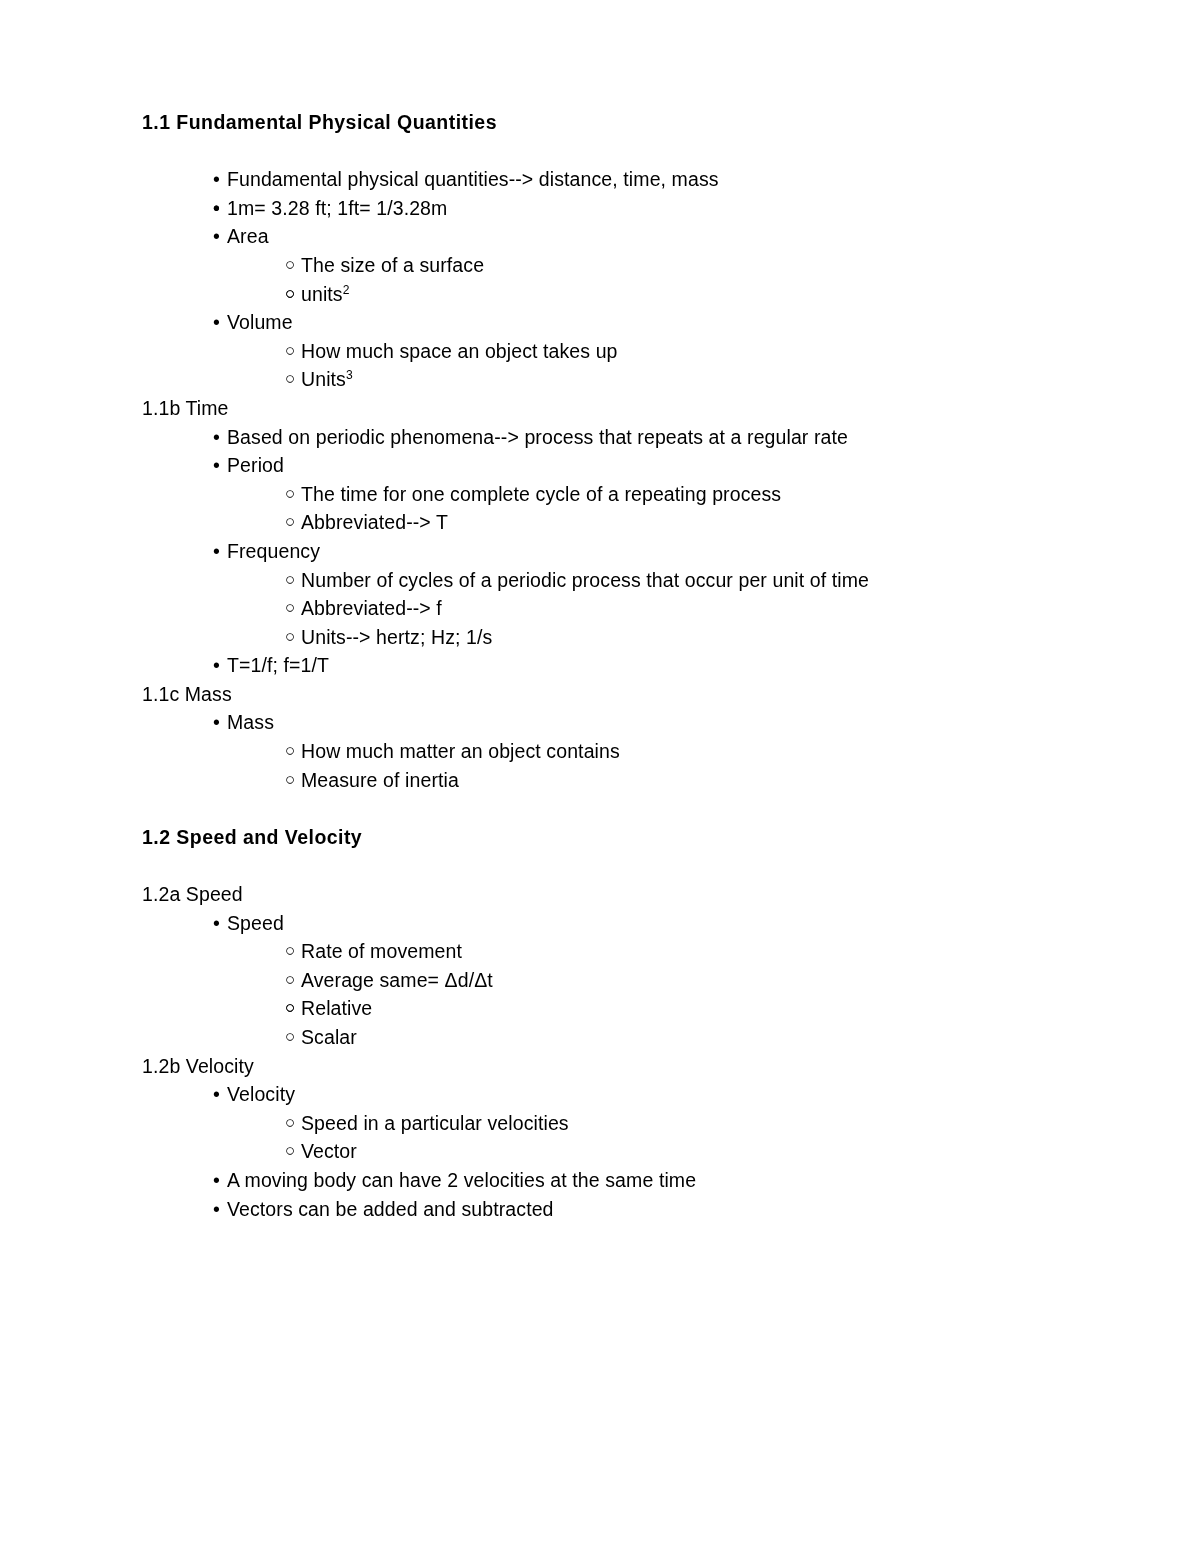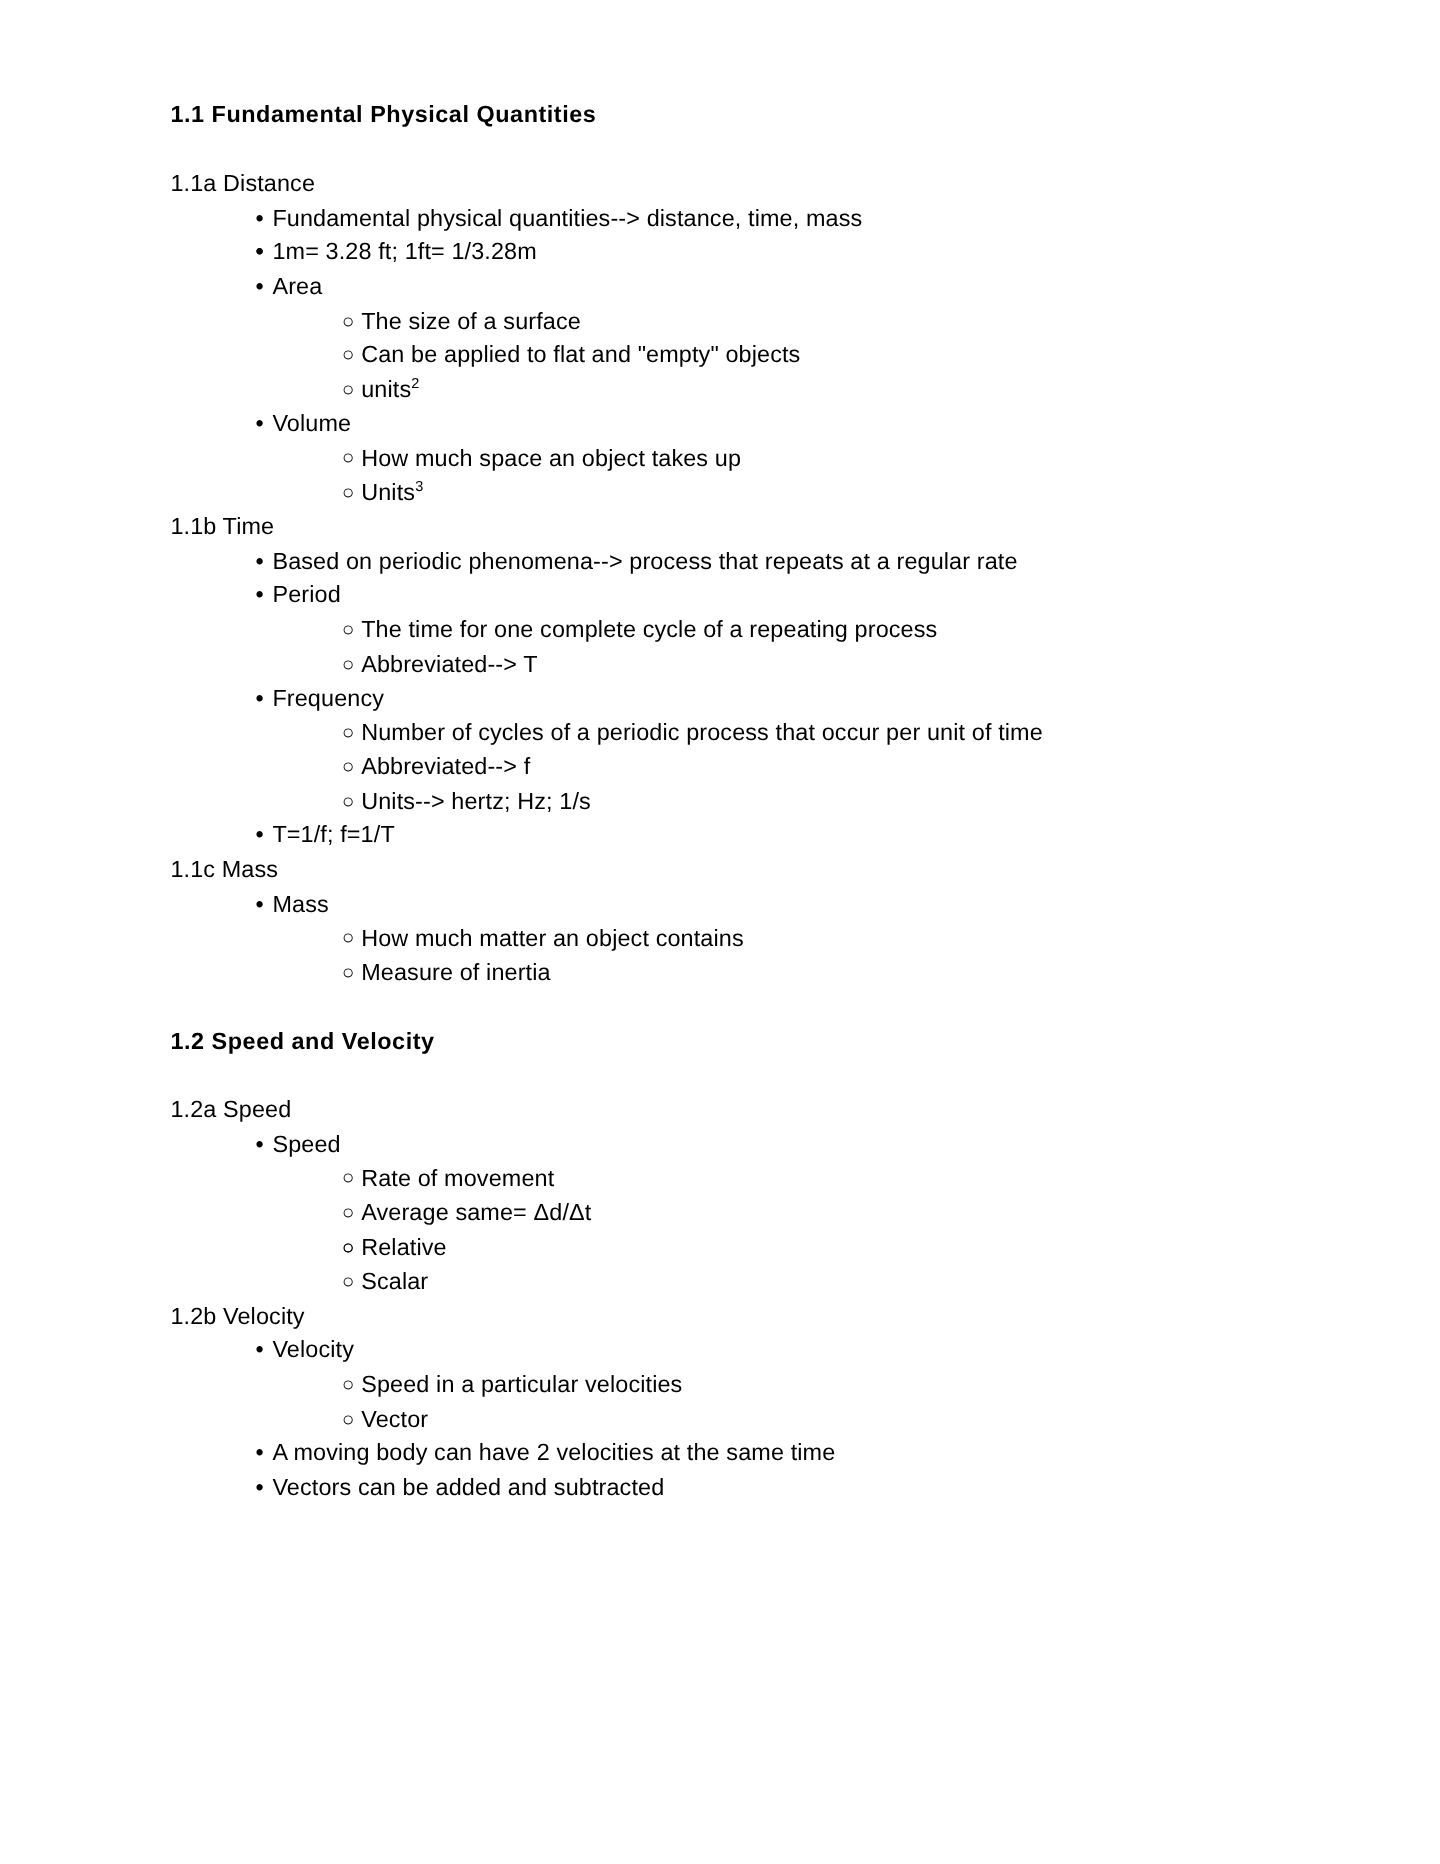--- a/index.html
+++ b/index.html
@@ -13,21 +13,21 @@
     font-family: "Liberation Sans", sans-serif;
     color: #000000;
     -webkit-font-smoothing: none;
   }
 
   .page {
     position: relative;
     width: 1200px;
     height: 1553px;
     box-sizing: border-box;
-    padding: 82px 60px 0 142px;
+    padding: 108px 60px 0 142px;
     background: #ffffff;
   }
 
   
   .outline {
     list-style: none;
     margin: 0;
     padding: 0;
   }
 
@@ -95,27 +95,26 @@
     line-height: 0;
   }
 </style>
 </head>
 <body>
 
 <div class="page">
   <div class="outline" id="outline-root">
       <div class="line heading">1.1 Fundamental Physical Quantities</div>
       <div class="spacer"></div>
-      <div class="line lvl0"><span class="txt">1.1a Distance</span></div>
       <div class="line lvl1"><span class="marker">•</span><span class="txt">Fundamental physical quantities--&gt; distance, time, mass</span></div>
       <div class="line lvl1"><span class="marker">•</span></div>
       <div class="line lvl1"><span class="marker">•</span><span class="txt">1m= 3.28 ft; 1ft= 1/3.28m</span></div>
       <div class="line lvl1"><span class="marker">•</span><span class="txt">Area</span></div>
       <div class="line lvl2"><span class="marker">○</span><span class="txt">The size of a surface</span></div>
-      <div class="line lvl2"><span class="marker">○</span><span class="txt">Can be applied to flat and "empty" objects</span></div>
+      <div class="line lvl2"><span class="marker">○</span></div>
       <div class="line lvl2"><span class="marker">○</span><span class="txt">units</span><sup>2</sup></div>
       <div class="line lvl1"><span class="marker">•</span><span class="txt">Volume</span></div>
       <div class="line lvl2"><span class="marker">○</span><span class="txt">How much space an object takes up</span></div>
       <div class="line lvl2"><span class="marker">○</span><span class="txt">Units</span><sup>3</sup></div>
       <div class="line lvl0"><span class="txt">1.1b Time</span></div>
       <div class="line lvl1"><span class="marker">•</span><span class="txt">Based on periodic phenomena--&gt; process that repeats at a regular rate</span></div>
       <div class="line lvl1"><span class="marker">•</span><span class="txt">Period</span></div>
       <div class="line lvl2"><span class="marker">○</span><span class="txt">The time for one complete cycle of a repeating process</span></div>
       <div class="line lvl2"><span class="marker">○</span><span class="txt">Abbreviated--&gt; T</span></div>
       <div class="line lvl1"><span class="marker">•</span><span class="txt">Frequency</span></div>

